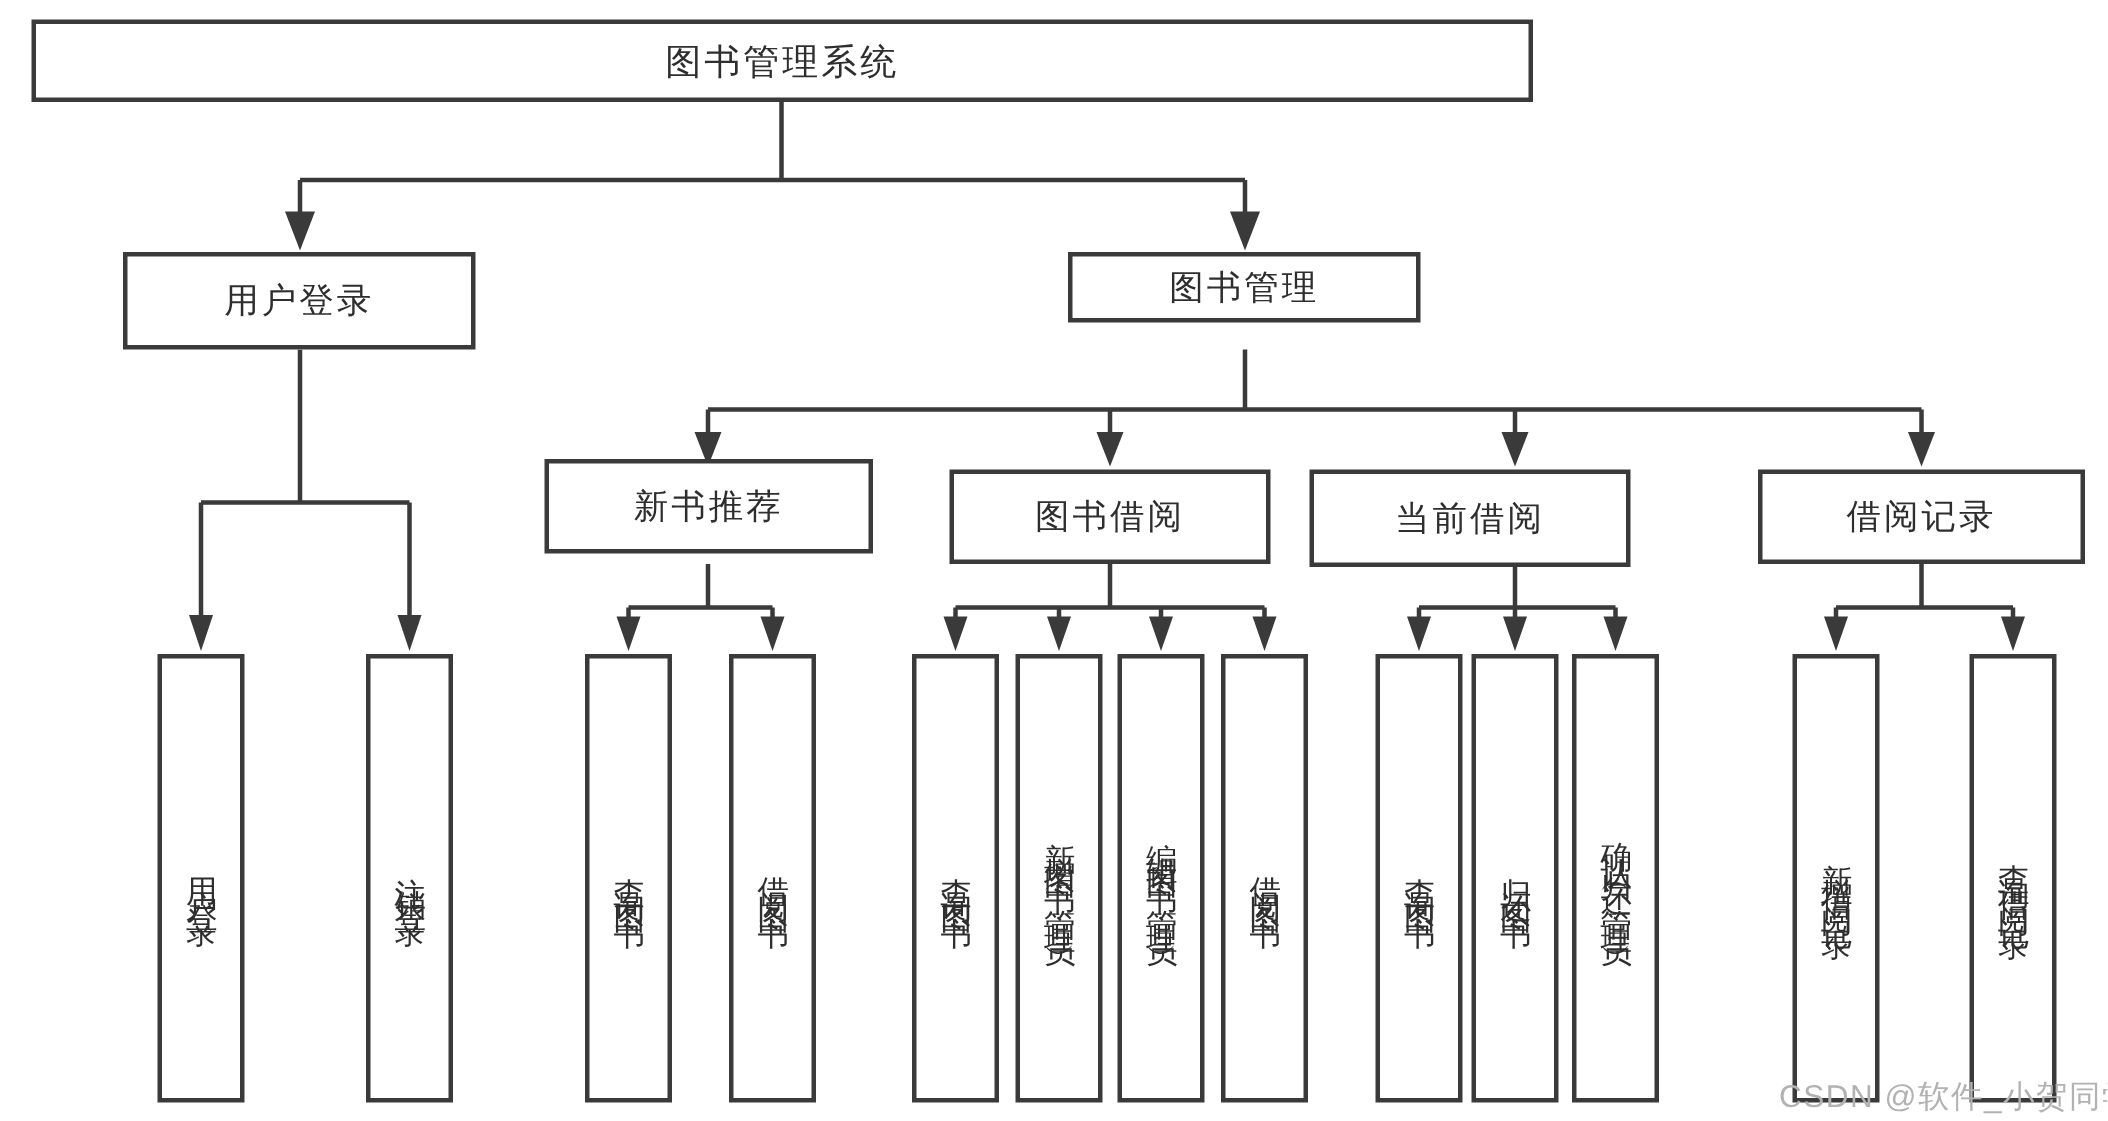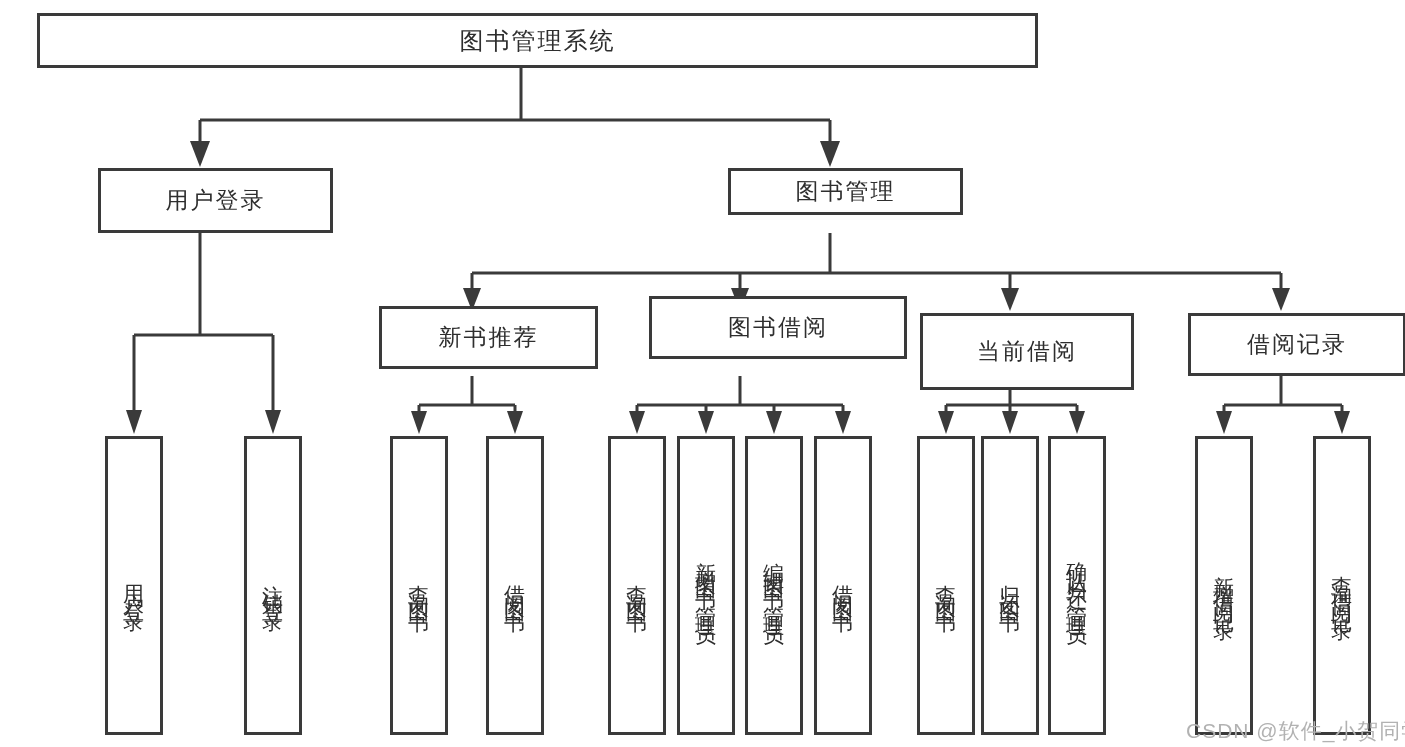--- a/index.html
+++ b/index.html
@@ -14,21 +14,20 @@
     font-family:"Liberation Sans", sans-serif;color:var(--text);overflow:hidden;
   }
   .wires{position:absolute;left:0;top:0;width:1405px;height:747px;}
   .wires path{stroke:var(--line);stroke-width:3;fill:none;}
   .wires polygon{fill:var(--line);stroke:none;}
   .box{
     position:absolute;border:3px solid var(--line);background:#fff;
     display:flex;align-items:center;justify-content:center;
     font-size:23px;letter-spacing:2px;color:var(--text);box-sizing:border-box;
     white-space:nowrap;
-    margin-left:16px;
   }
   .box.root{font-size:24px;}
   .vbox{
     position:absolute;top:436px;width:58px;height:299px;
     border:3px solid var(--line);background:#fff;box-sizing:border-box;
     display:flex;align-items:center;justify-content:center;
   }
   .vtext{
     writing-mode:vertical-rl;text-orientation:mixed;
     font-size:21px;line-height:1;letter-spacing:9px;color:var(--text);
@@ -100,24 +99,24 @@
   <div class="box" style="left:82px;top:168px;width:235px;height:65px;">
     <span>用户登录</span>
   </div>
   <div class="box" style="left:712px;top:168px;width:235px;height:47px;">
     <span>图书管理</span>
   </div>
 
   <div class="box" style="left:363px;top:306px;width:219px;height:63px;">
     <span>新书推荐</span>
   </div>
-  <div class="box" style="left:633px;top:296px;width:258px;height:63px;">
+  <div class="box" style="left:633px;top:313px;width:214px;height:63px;">
     <span>图书借阅</span>
   </div>
-  <div class="box" style="left:904px;top:313px;width:214px;height:77px;">
+  <div class="box" style="left:873px;top:313px;width:214px;height:65px;">
     <span>当前借阅</span>
   </div>
   <div class="box" style="left:1172px;top:313px;width:218px;height:63px;">
     <span>借阅记录</span>
   </div>
 
   <div class="vbox" style="left:105px;">
     <span class="vtext">用户登录</span>
   </div>
   <div class="vbox" style="left:244px;">

